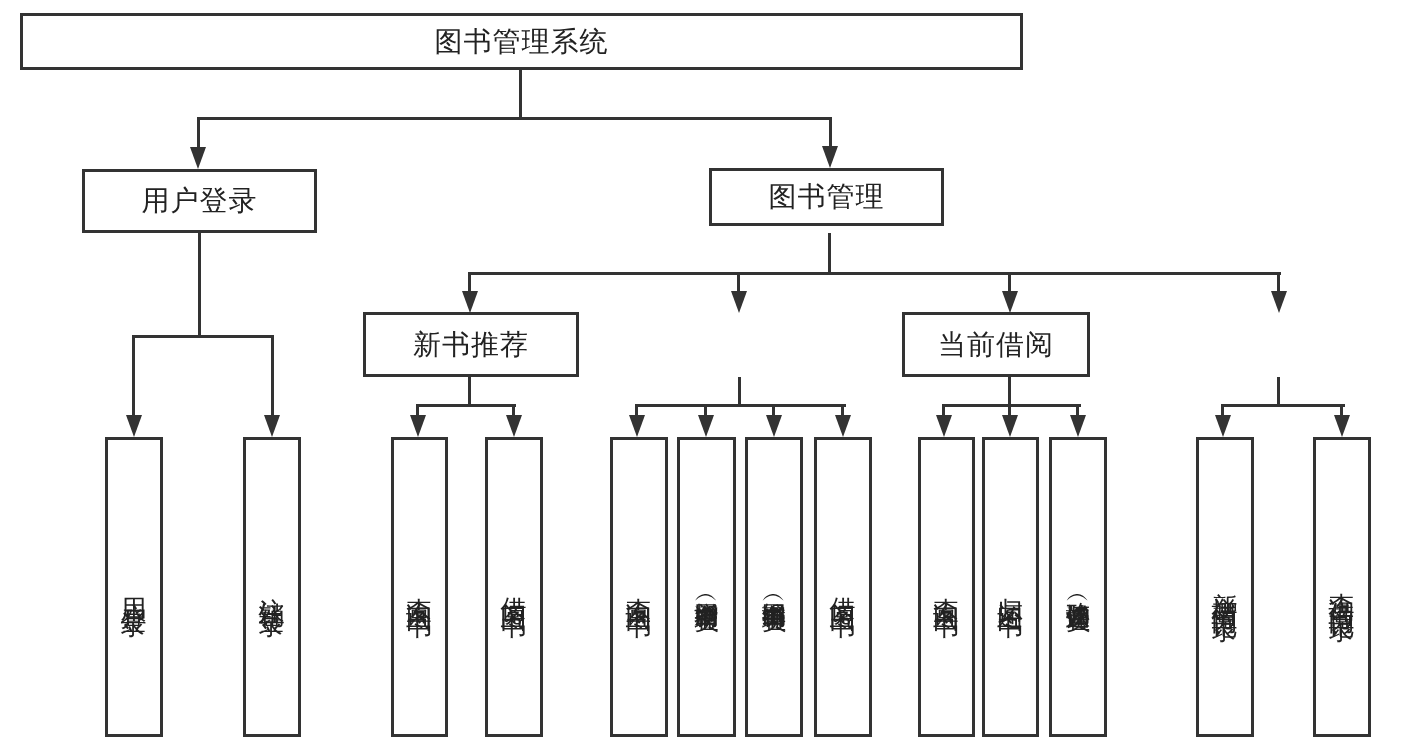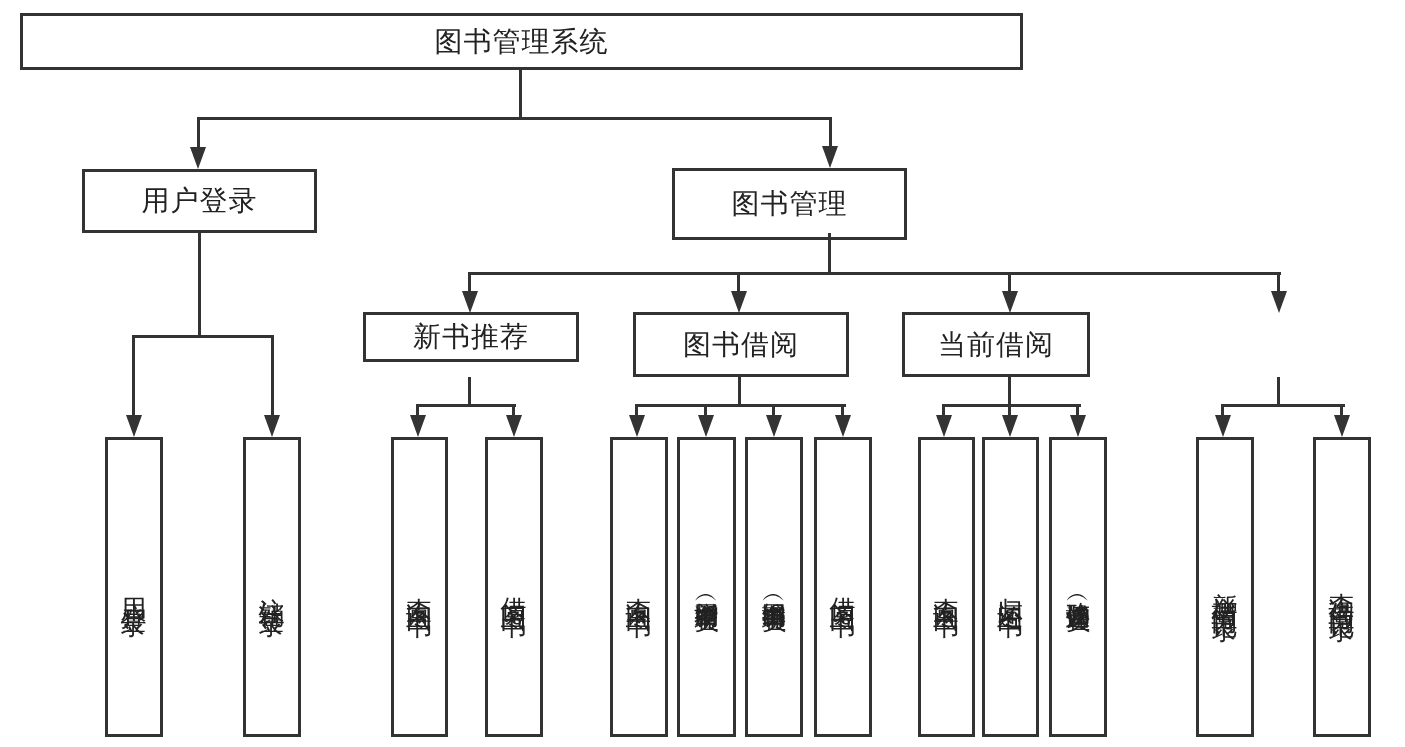--- a/index.html
+++ b/index.html
@@ -75,29 +75,26 @@
 
 <div class="diagram">
 
   <div class="hbox" style="left:20px;top:13px;width:1003px;height:57px">
     <span>图书管理系统</span>
   </div>
 
   <div class="hbox" style="left:82px;top:169px;width:235px;height:64px">
     <span>用户登录</span>
   </div>
-  <div class="hbox" style="left:672px;top:168px;width:235px;height:72px">
+  <div class="hbox" style="left:709px;top:168px;width:235px;height:58px">
     <span>图书管理</span>
   </div>
 
-  <div class="hbox" style="left:363px;top:312px;width:216px;height:50px">
+  <div class="hbox" style="left:363px;top:312px;width:216px;height:65px">
     <span>新书推荐</span>
-  </div>
-  <div class="hbox" style="left:633px;top:312px;width:216px;height:65px">
-    <span>图书借阅</span>
   </div>
   <div class="hbox" style="left:902px;top:312px;width:188px;height:65px">
     <span>当前借阅</span>
   </div>
 
   <div class="vbox" style="left:105px;width:58px">
     <span>用户登录</span>
   </div>
   <div class="vbox" style="left:243px;width:58px">
     <span>注销登录</span>

